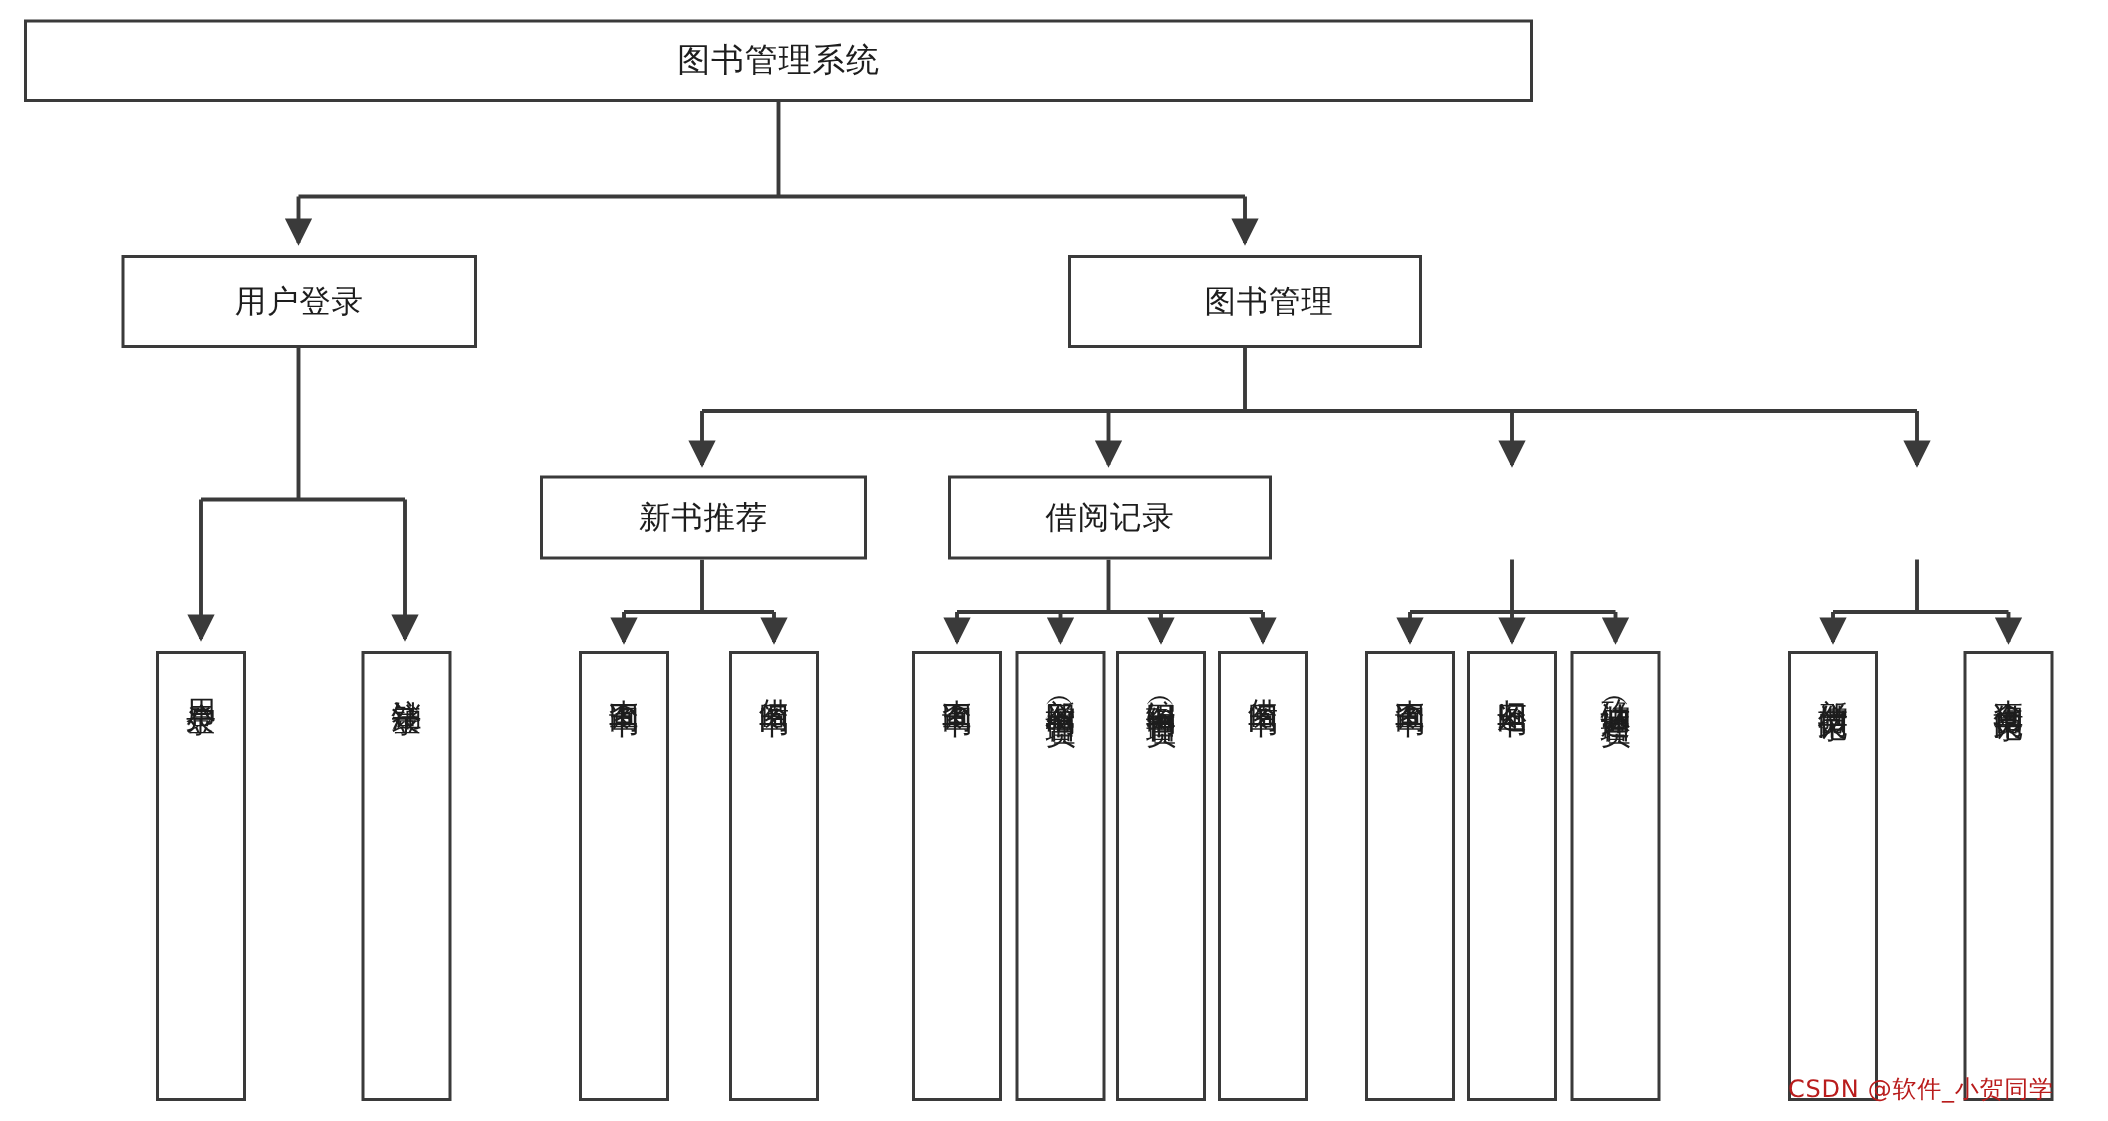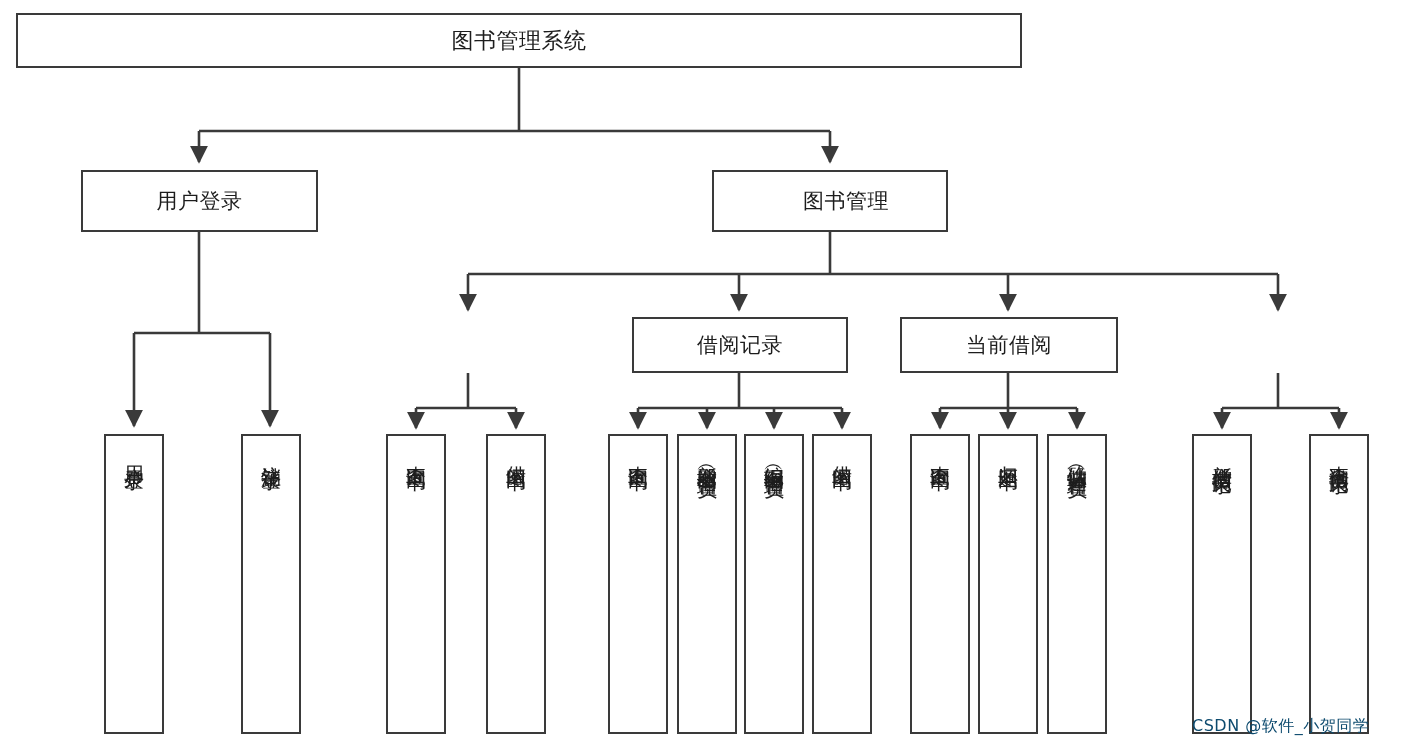--- a/index.html
+++ b/index.html
@@ -57,21 +57,21 @@
   .node.vert .label {
     writing-mode: vertical-rl;
     text-orientation: upright;
     font-size: 20px;
     line-height: 1.05;
     letter-spacing: 2px;
     white-space: nowrap;
   }
   .watermark {
     position: absolute;
-    color: #0c4a6e;
+    color: #b91c1c;
     font-size: 16px;
     letter-spacing: 0.5px;
     white-space: nowrap;
     user-select: none;
   }
 </style>
 </head>
 <body>
 
 <div id="canvas">
@@ -131,28 +131,28 @@
   </div>
 
   <div class="node horiz" style="left:81px; top:170px; width:237px; height:62px;">
     <span class="label">用户登录</span>
   </div>
 
   <div class="node horiz" style="left:712px; top:170px; width:236px; height:62px;padding-left:32px;">
     <span class="label">图书管理</span>
   </div>
 
+  <div class="node horiz" style="left:360px; top:317px; width:218px; height:56px;">
+    <span class="label">新书推荐</span>
+  </div>
 
   <div class="node horiz" style="left:632px; top:317px; width:216px; height:56px;">
     <span class="label">借阅记录</span>
   </div>
 
-  <div class="node horiz" style="left:900px; top:317px; width:218px; height:56px;">
-    <span class="label">当前借阅</span>
-  </div>
 
 
   <div class="node vert" style="left:104px; top:434px; width:60px; height:300px;">
     <span class="label">用户登录</span>
   </div>
 
   <div class="node vert" style="left:241px; top:434px; width:60px; height:300px;">
     <span class="label">注销登录</span>
   </div>
 

